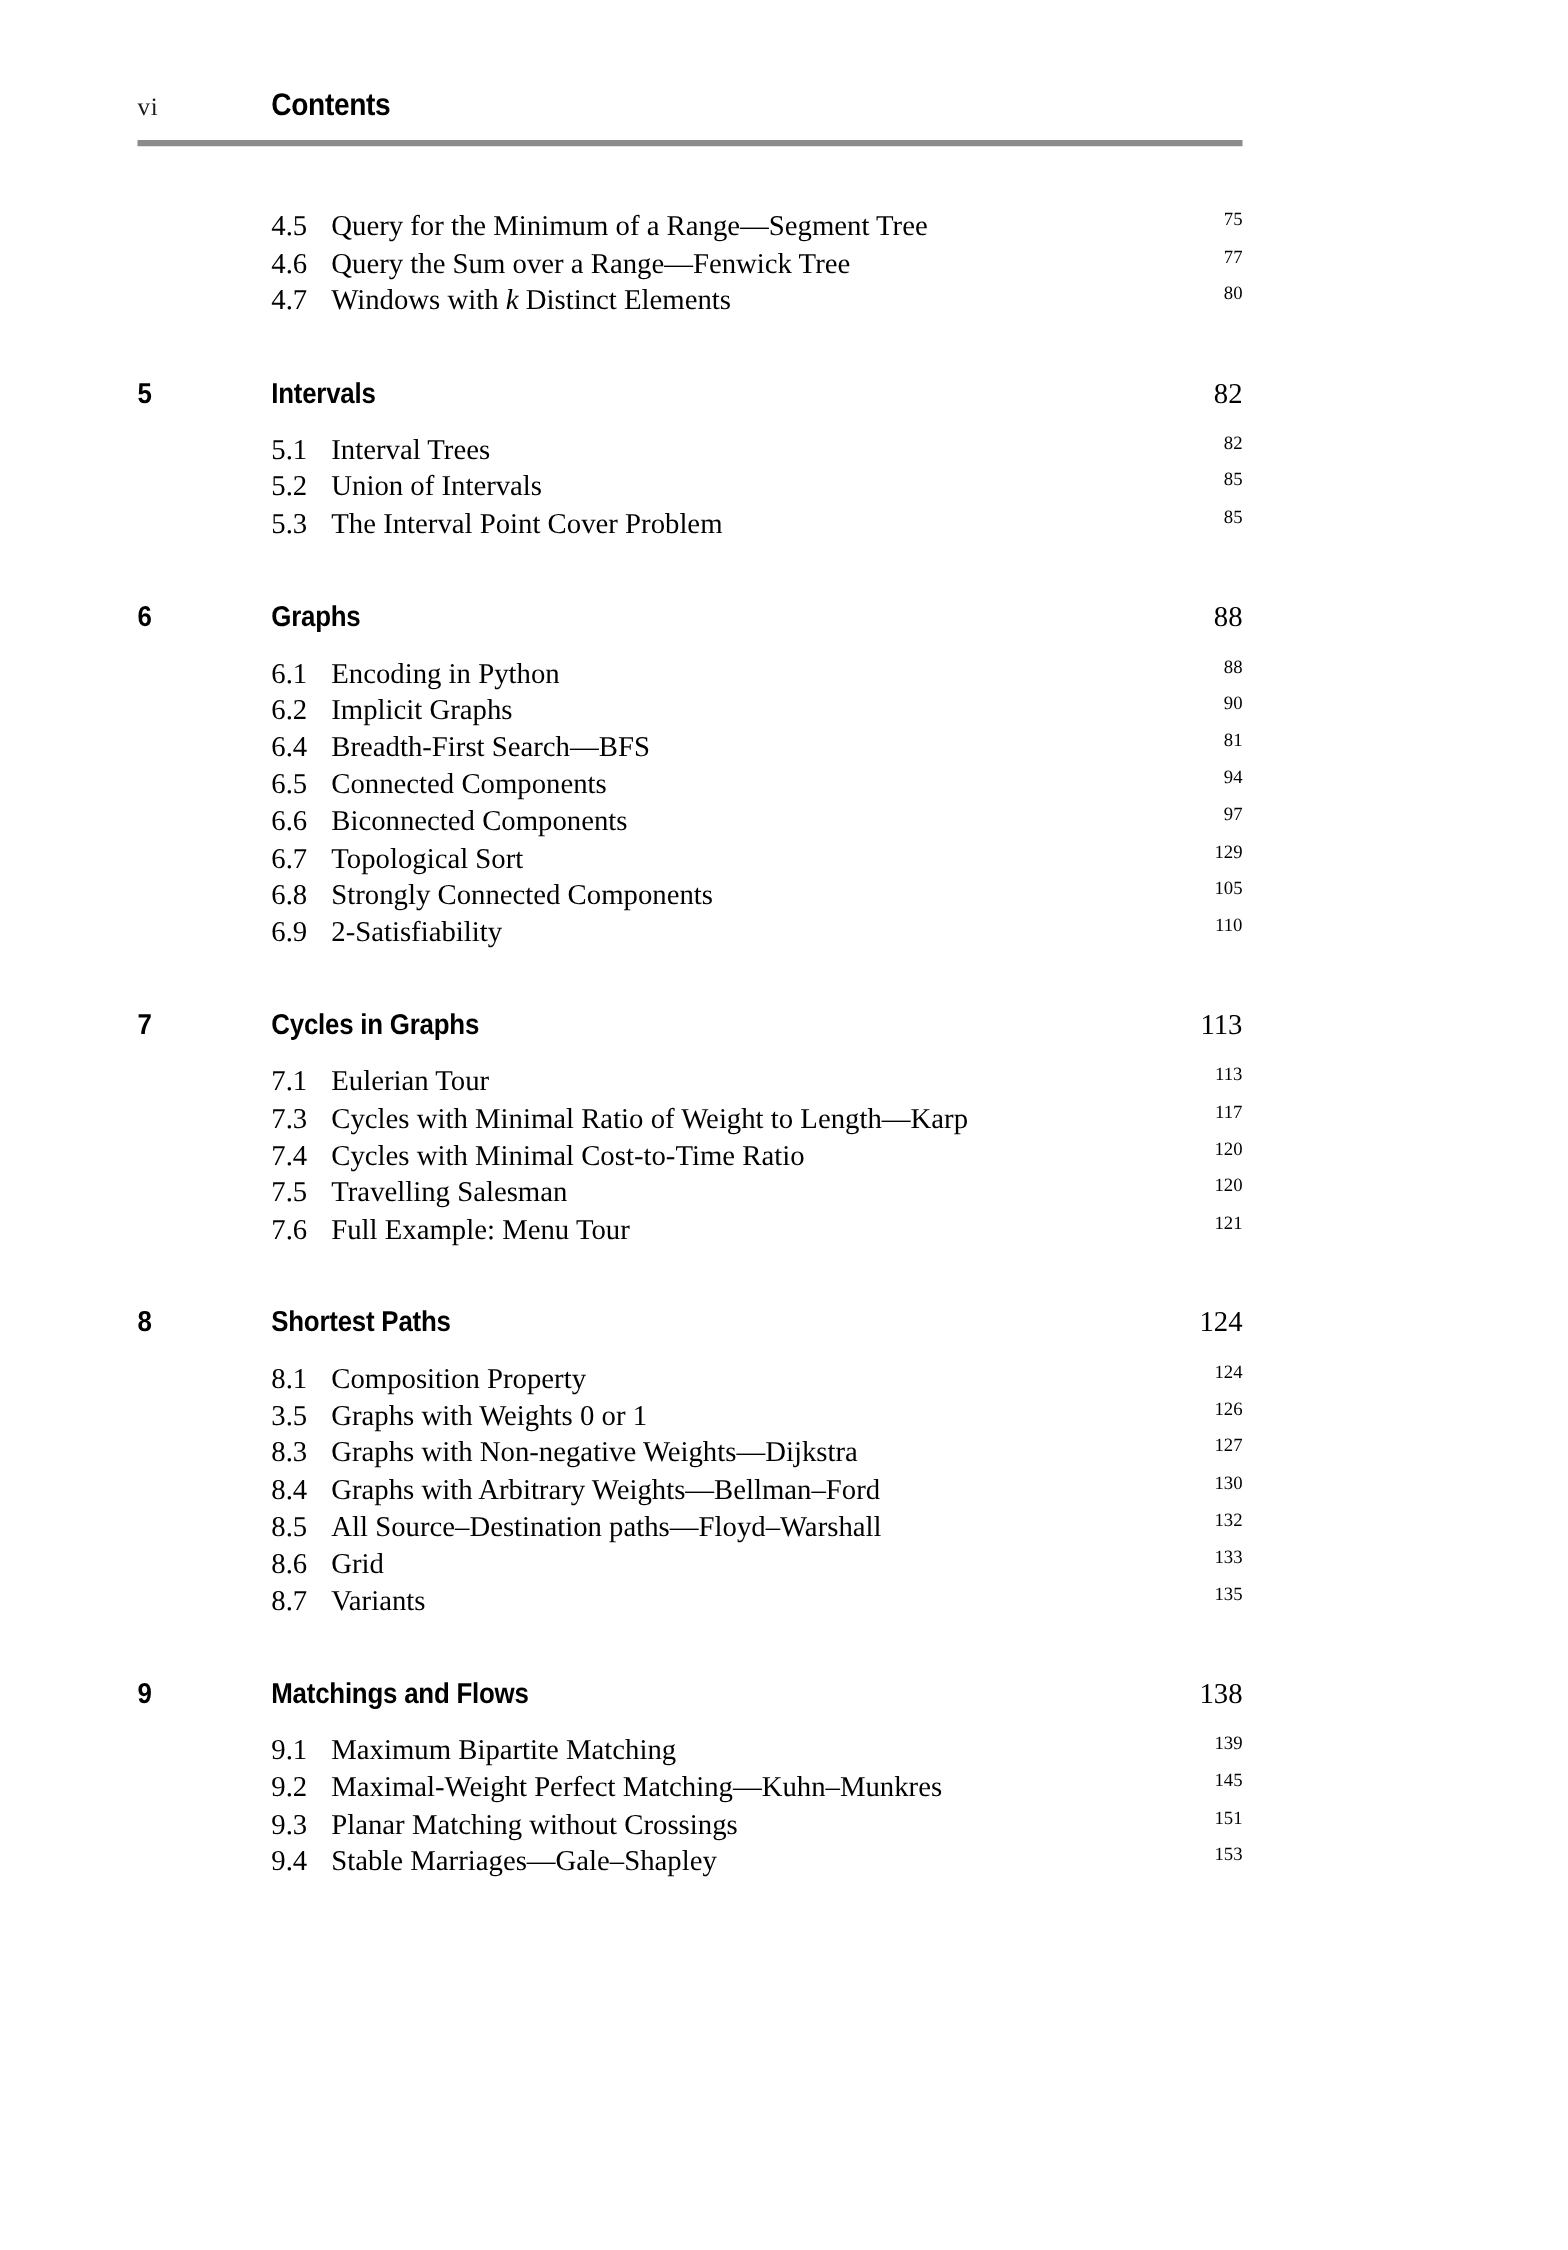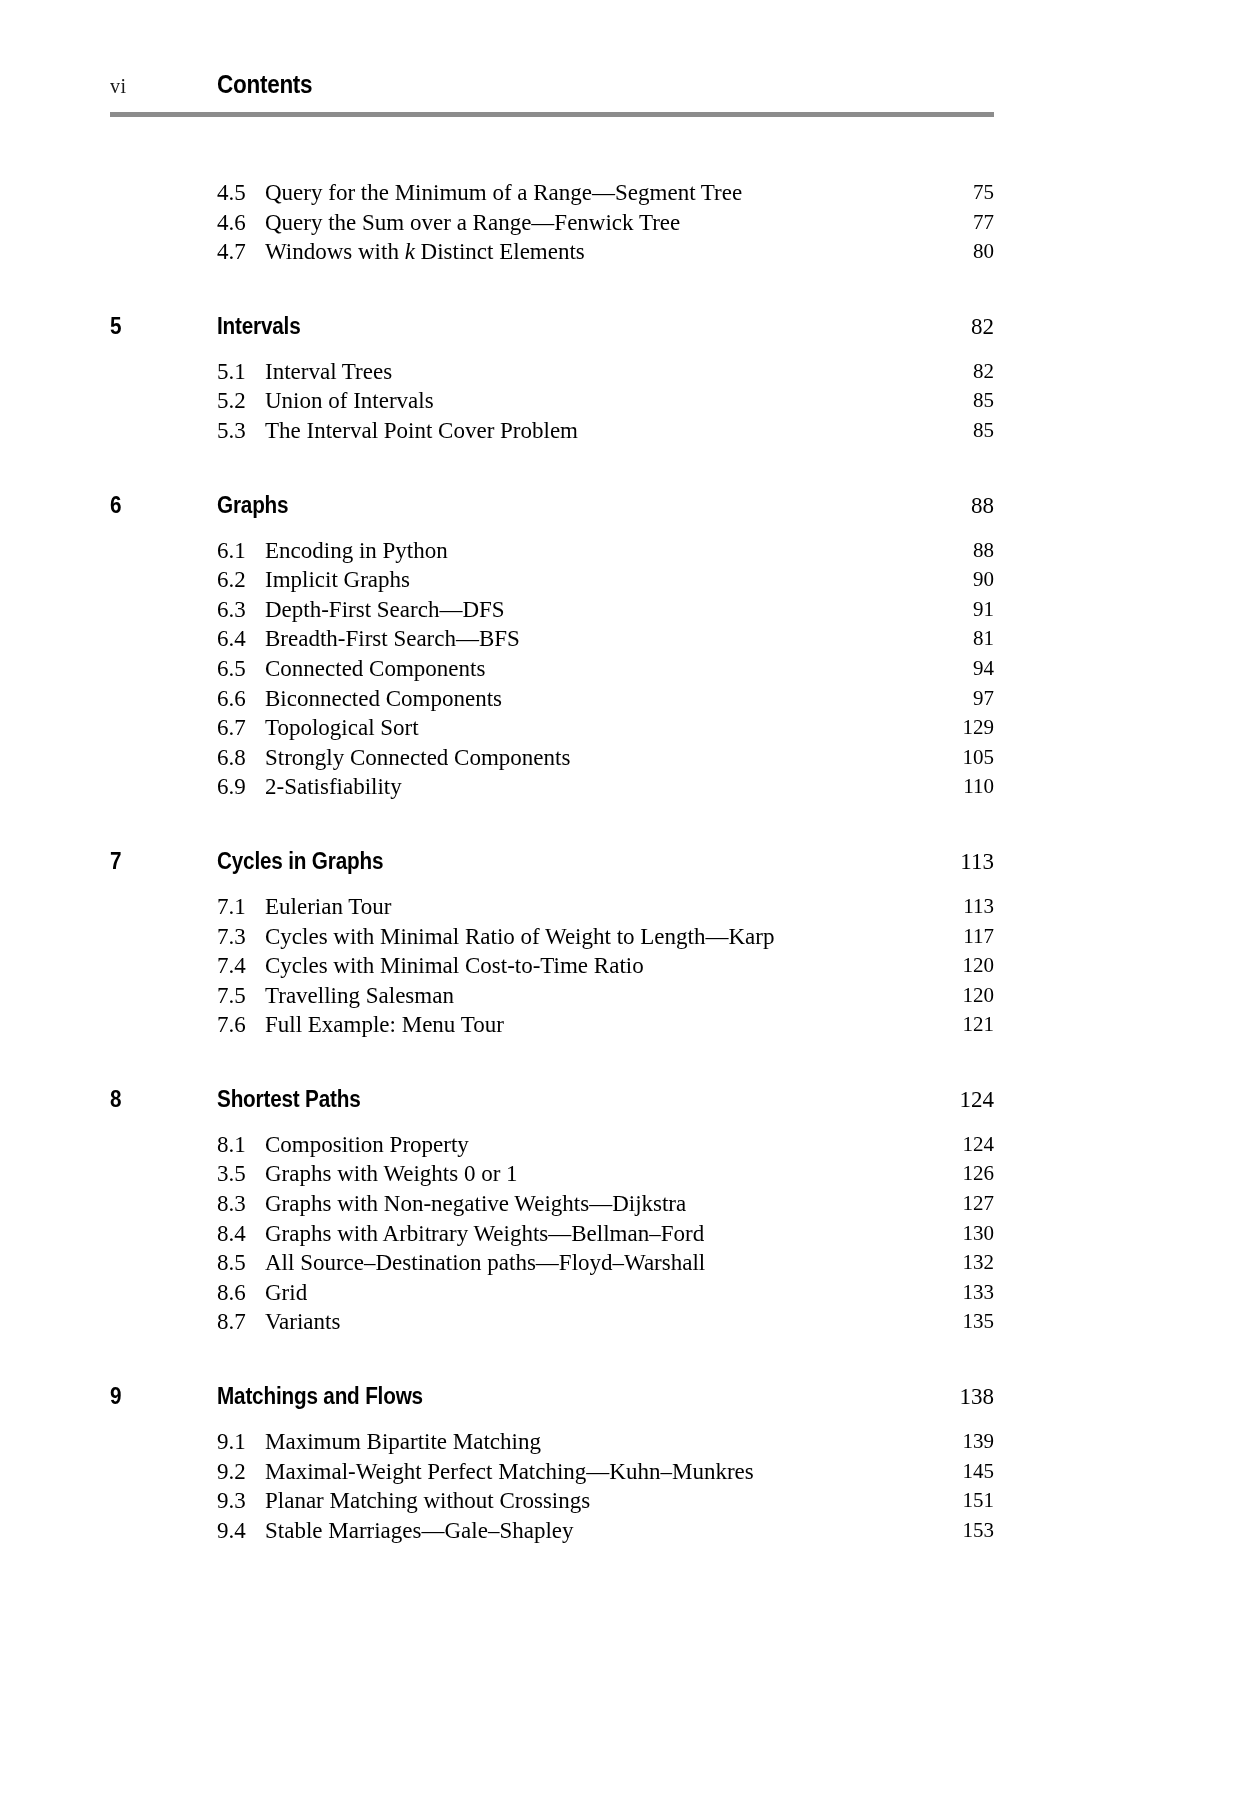--- a/index.html
+++ b/index.html
@@ -134,24 +134,24 @@
     text-align: center;
   }
   .section-row .sec-title i { font-style: italic; }
   .section-row .sec-page {
     position: absolute;
     left: 860px;
     top: 0;
     width: 134px;
     text-align: right;
     font-family: "Liberation Serif", serif;
-    font-size: 21px;
+    font-size: 15px;
   }
   .continuation { margin-top: 0; }
-  .first-group { margin-top: 12px; }
+  .first-group { margin-top: 0; }
 </style>
 </head>
 <body>
 
 <div class="page">
 
   <div class="runhead">
     <div class="folio">vi</div>
     <div class="runhead-title">Contents</div>
   </div>
@@ -207,25 +207,20 @@
           <span class="sec-num">6.1</span>
           <span class="sec-title">Encoding in Python</span>
           <span class="sec-page">88</span>
         </div>
         <div class="section-row">
           <span class="sec-num">6.2</span>
           <span class="sec-title">Implicit Graphs</span>
           <span class="sec-page">90</span>
         </div>
         <div class="section-row">
-          <span class="sec-num">6.3</span>
-          <span class="sec-title">Depth-First Search—DFS</span>
-          <span class="sec-page">91</span>
-        </div>
-        <div class="section-row">
           <span class="sec-num">6.4</span>
           <span class="sec-title">Breadth-First Search—BFS</span>
           <span class="sec-page">81</span>
         </div>
         <div class="section-row">
           <span class="sec-num">6.5</span>
           <span class="sec-title">Connected Components</span>
           <span class="sec-page">94</span>
         </div>
         <div class="section-row">

